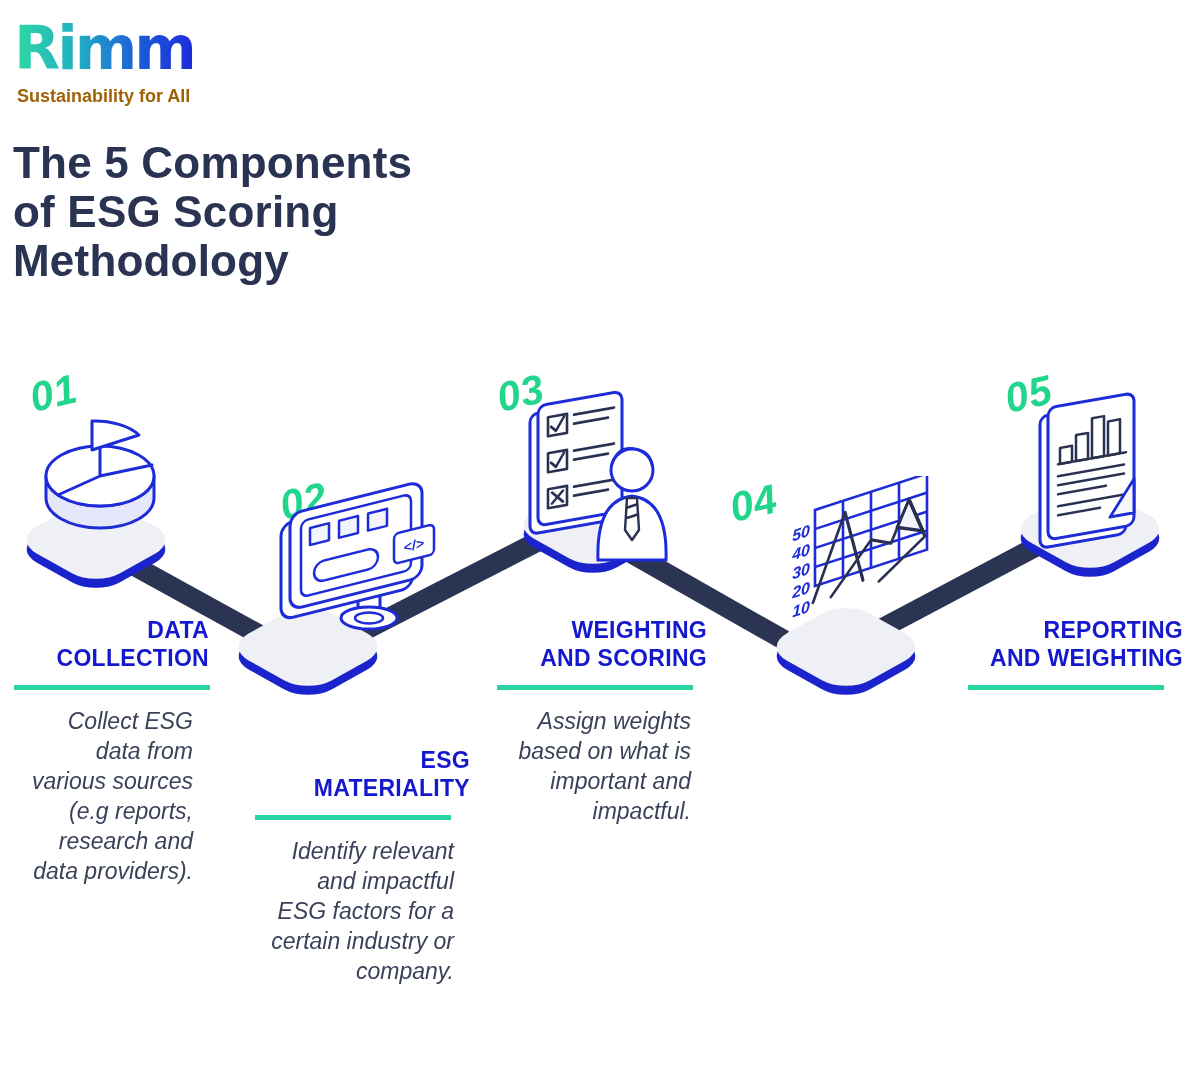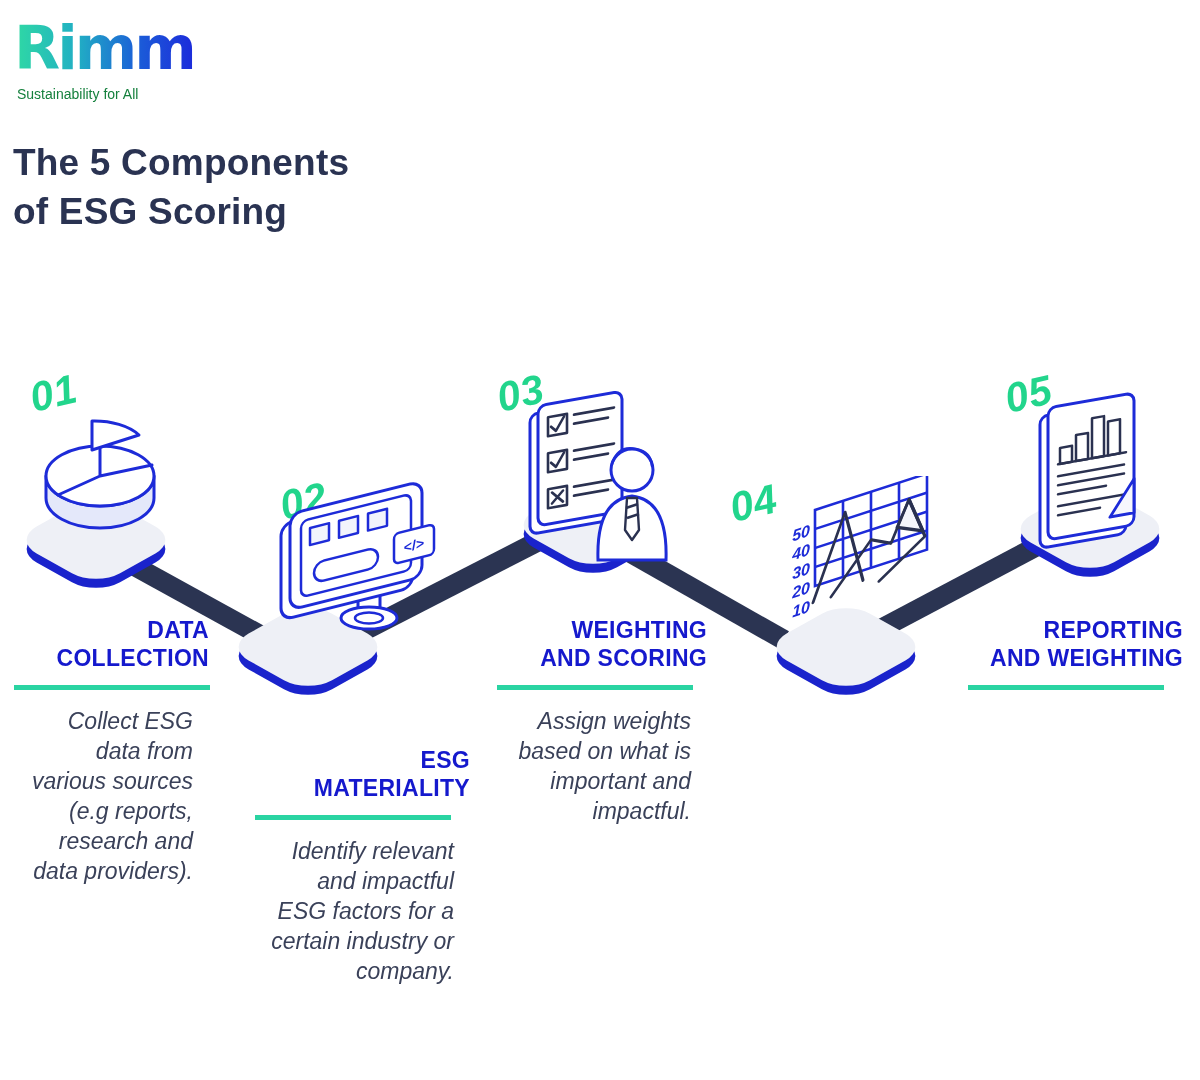--- a/index.html
+++ b/index.html
@@ -8,22 +8,22 @@
     font-family:"Liberation Sans",sans-serif;
   }
   
   .logo{
     position:absolute;left:14px;top:18px;
     font-family:"DejaVu Sans",sans-serif;
     font-size:60px;font-weight:700;letter-spacing:-3px;line-height:60px;
     background:linear-gradient(90deg,#2FD9A4 0%,#21AFC4 35%,#1B5BD8 70%,#1C2BDB 100%);
     -webkit-background-clip:text;background-clip:text;color:transparent;
   }
-  .tagline{position:absolute;left:17px;top:86px;font-size:14px;font-weight:400;color:#15803d;}
-  .title{position:absolute;left:13px;top:138px;font-size:37px;line-height:49px;font-weight:800;color:#2A3352;letter-spacing:.2px;}
+  .tagline{position:absolute;left:17px;top:86px;font-size:18px;font-weight:700;color:#a16207;}
+  .title{position:absolute;left:13px;top:138px;font-size:44px;line-height:49px;font-weight:800;color:#2A3352;letter-spacing:.2px;}
   
   .connectors{position:absolute;left:0;top:0;}
   .platform{position:absolute;width:180px;height:115px;}
   .p1{left:6px;top:485px}.p2{left:218px;top:592px}.p3{left:503px;top:470px}.p4{left:756px;top:592px}.p5{left:1000px;top:474px}
   .icon{position:absolute;}
   .icon-pie{left:22px;top:412px;width:150px;height:135px}
   .icon-monitor{left:272px;top:468px;width:190px;height:170px}
   .icon-checklist{left:512px;top:390px;width:175px;height:180px}
   .icon-chart{left:773px;top:476px;width:175px;height:170px}
   .icon-doc{left:1022px;top:390px;width:155px;height:180px}
@@ -46,20 +46,21 @@
 </head>
 <body>
 
 <div class="canvas">
 
   <div class="logo">Rimm</div>
   <div class="tagline">Sustainability for All</div>
   <div class="title">
     <div>The 5 Components</div>
     <div>of ESG Scoring</div>
+    <div>Methodology</div>
   </div>
 
   <svg class="connectors" width="1200" height="1080">
     <line x1="100" y1="547" x2="280" y2="646" stroke="#2B3452" stroke-width="20"></line>
     <line x1="338" y1="644" x2="572" y2="524" stroke="#2B3452" stroke-width="20"></line>
     <line x1="608" y1="540" x2="784" y2="640" stroke="#2B3452" stroke-width="20"></line>
     <line x1="856" y1="642" x2="1075" y2="526" stroke="#2B3452" stroke-width="20"></line>
   </svg>
 
   <svg class="platform p1" viewBox="0 0 180 115">

